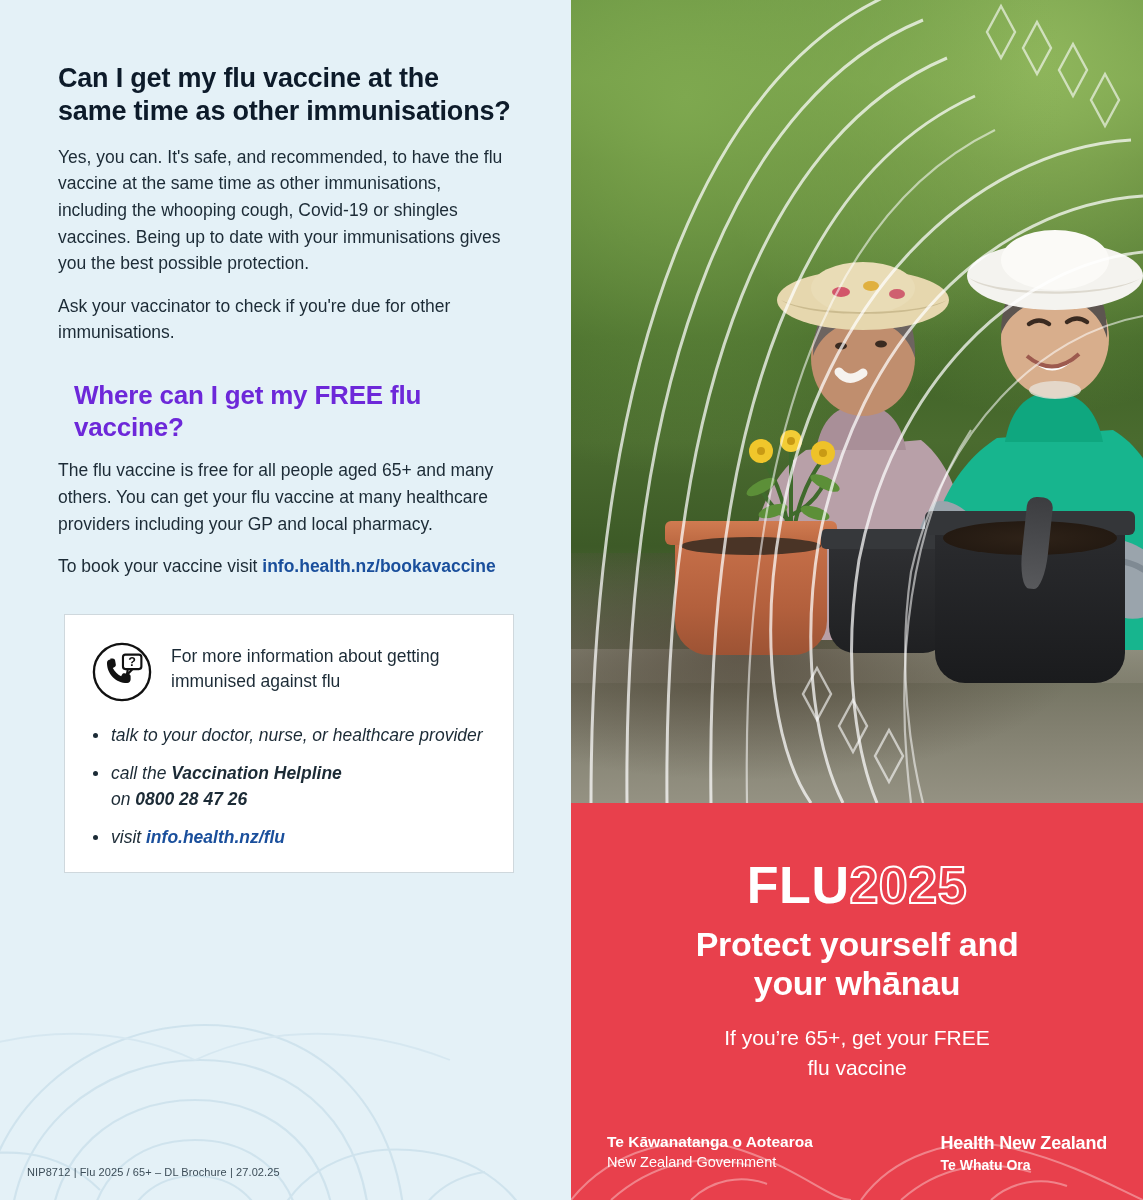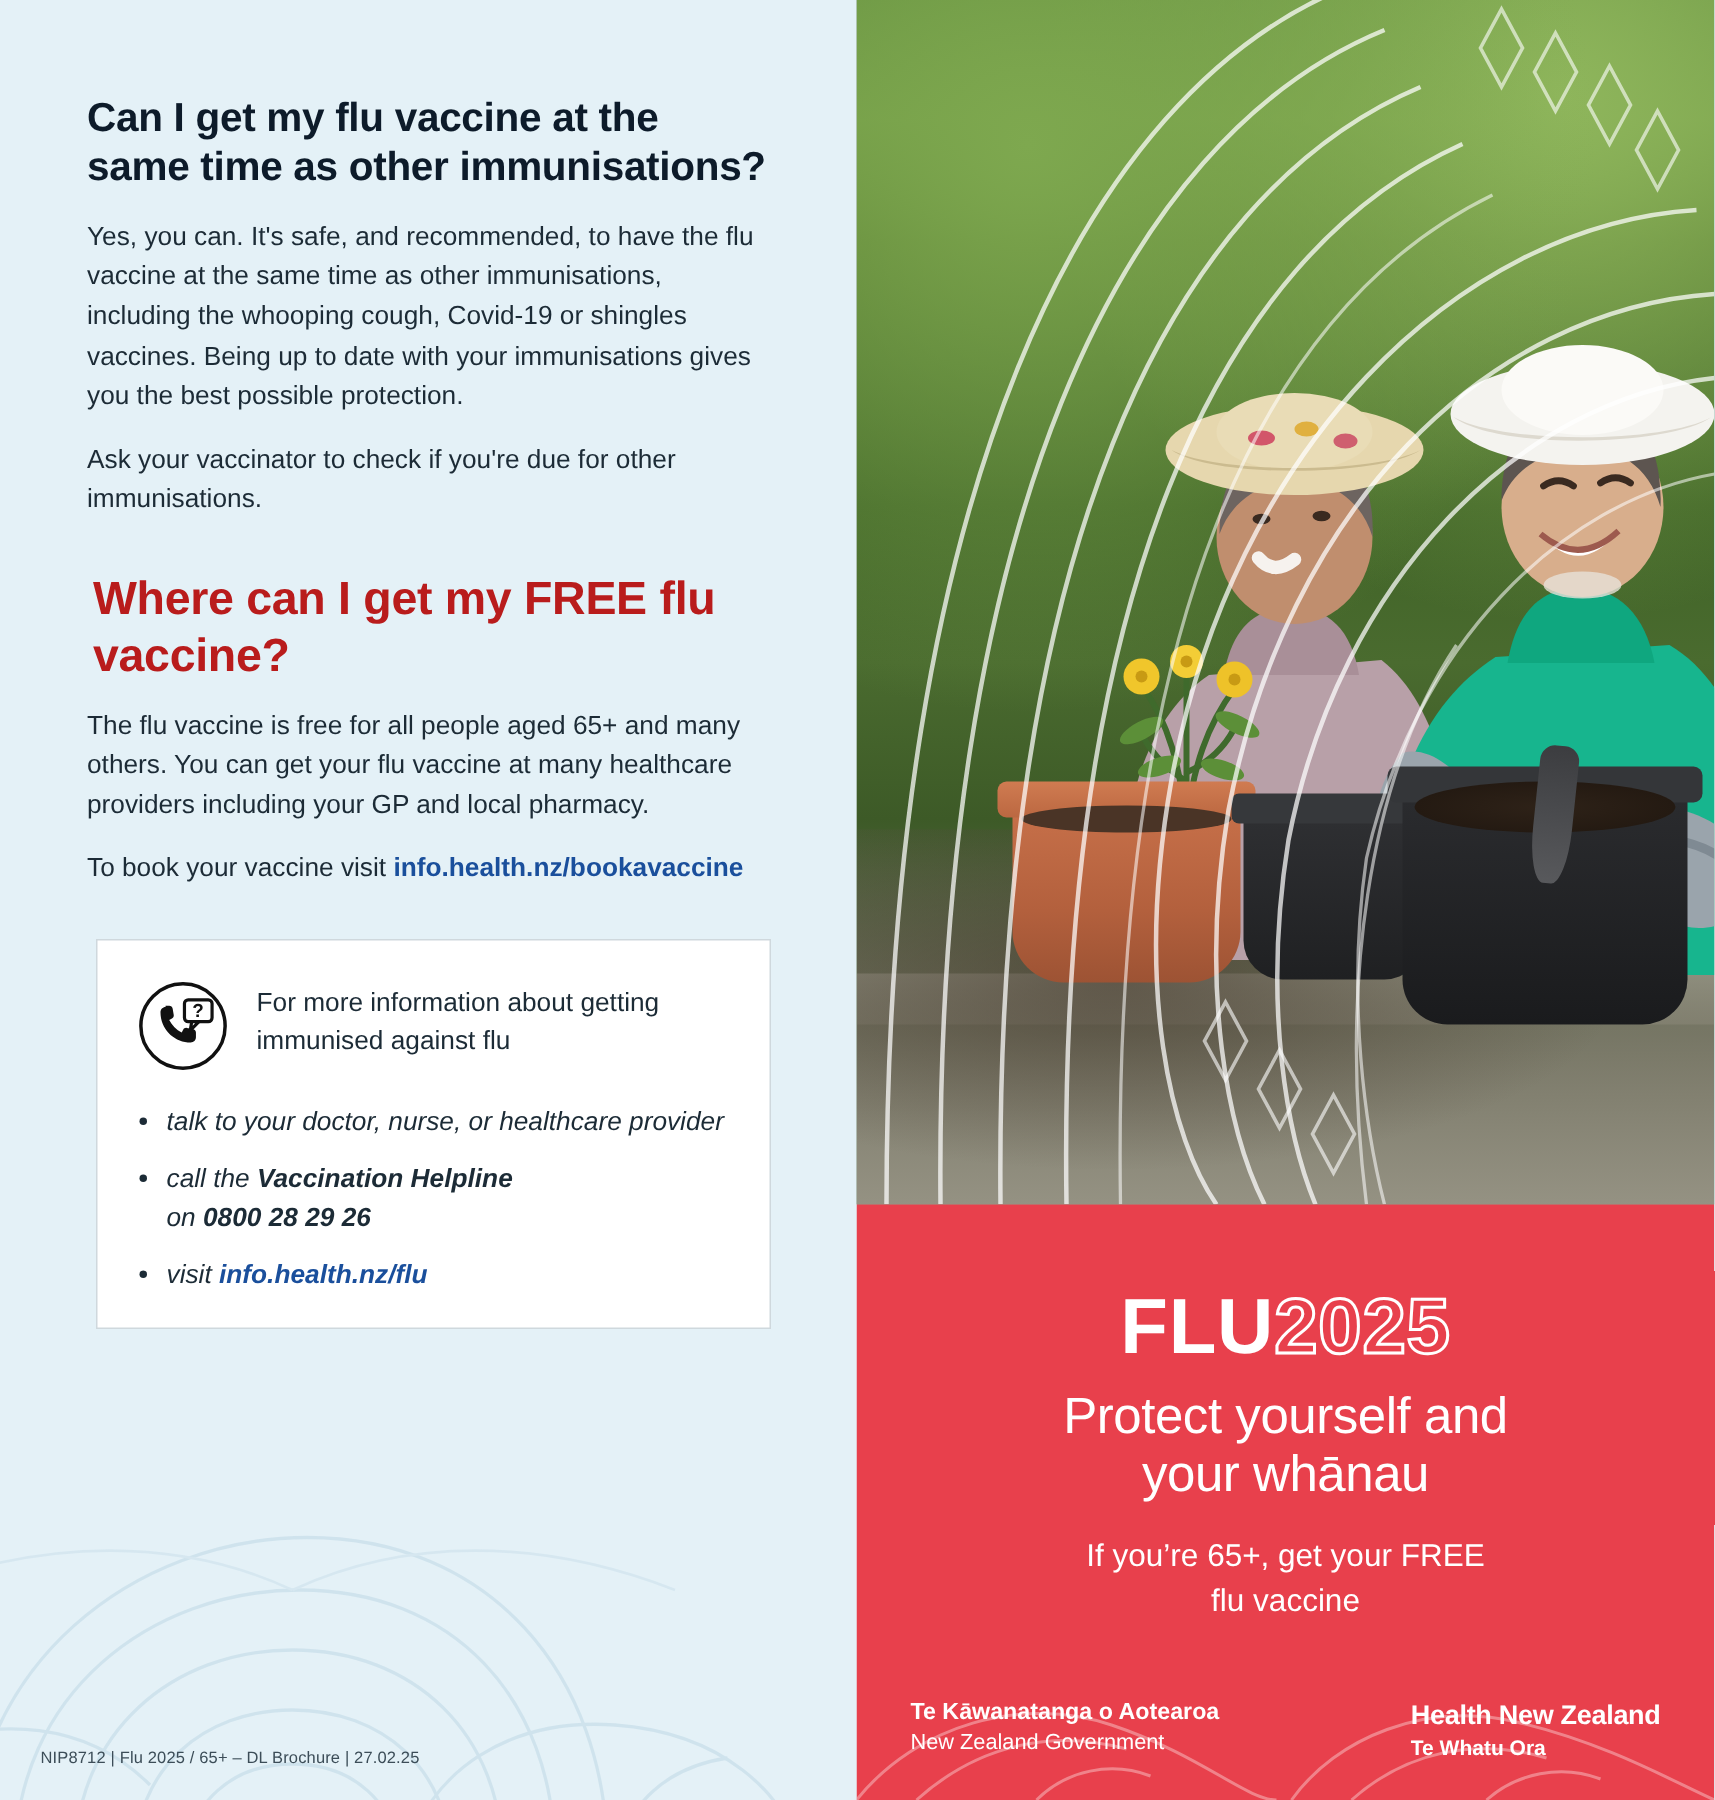--- a/index.html
+++ b/index.html
@@ -44,26 +44,26 @@
 
   h1.q {
     font-size: 27px;
     line-height: 1.22;
     color: #0d1b2a;
     font-weight: bold;
     letter-spacing: -0.2px;
     margin: 0 0 16px 0;
   }
   h2.q {
-    font-size: 31px;
+    font-size: 26px;
     line-height: 1.22;
-    color: #b91c1c;
+    color: #6d28d9;
     font-weight: bold;
     letter-spacing: -0.2px;
-    margin: 34px 0 14px 4px;
+    margin: 34px 0 14px 16px;
   }
   p.body {
     font-size: 17.5px;
     line-height: 1.52;
     color: #1c2b36;
     margin: 0 0 16px 0;
     max-width: 445px;
   }
   p.body:last-child { margin-bottom: 0; }
   a.link, .link {
@@ -304,21 +304,21 @@
     font-weight: bold;
     -webkit-text-stroke: 2px #ffffff;
     color: transparent;
   }
   .red-sub {
     text-align: center;
     color: #ffffff;
     font-size: 34px;
     line-height: 1.15;
     margin: 14px 0 0 0;
-    font-weight: normal;
+    font-weight: bold;
     letter-spacing: -0.3px;
   }
   .red-note {
     text-align: center;
     color: #ffffff;
     font-size: 21px;
     line-height: 1.4;
     margin: 20px 0 10px 0;
   }
   .red-logos {
@@ -380,21 +380,21 @@
             <path d="M38 29l-1 6 6-6z" fill="#fff" stroke="#111" stroke-width="2.2" stroke-linejoin="round"></path>
             <text x="42.3" y="26" font-family="Liberation Sans, sans-serif" font-size="13" font-weight="bold" fill="#111" text-anchor="middle">?</text>
           </svg>
           <div class="infobox-head-text">For more information about getting immunised against flu</div>
         </div>
 
         <ul class="points">
           <li><span>talk to your doctor, nurse, or healthcare provider</span></li>
           <li>
             <span>call the </span><span class="b">Vaccination Helpline</span><br>
-            <span>on </span><span class="b">0800 28 29 26</span>
+            <span>on </span><span class="b">0800 28 47 26</span>
           </li>
           <li><span>visit </span><a class="link" href="#">info.health.nz/flu</a></li>
         </ul>
       </div>
 
     </div>
 
     <div class="footer-code">NIP8712 | Flu 2025 / 65+ – DL Brochure  |  27.02.25</div>
   </div>
 

